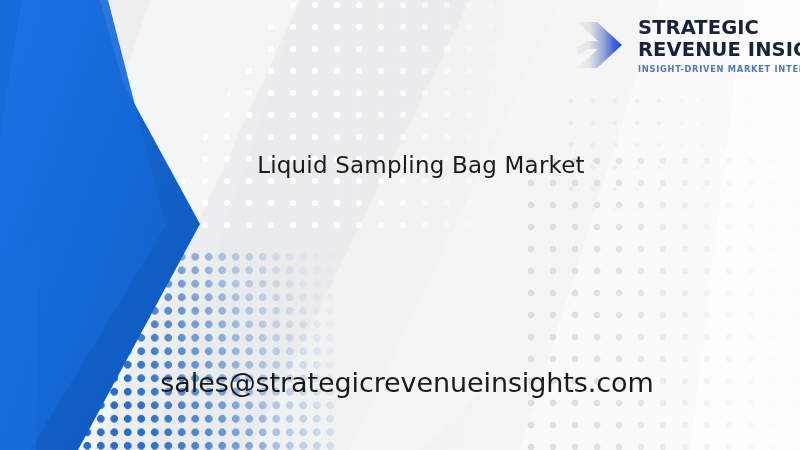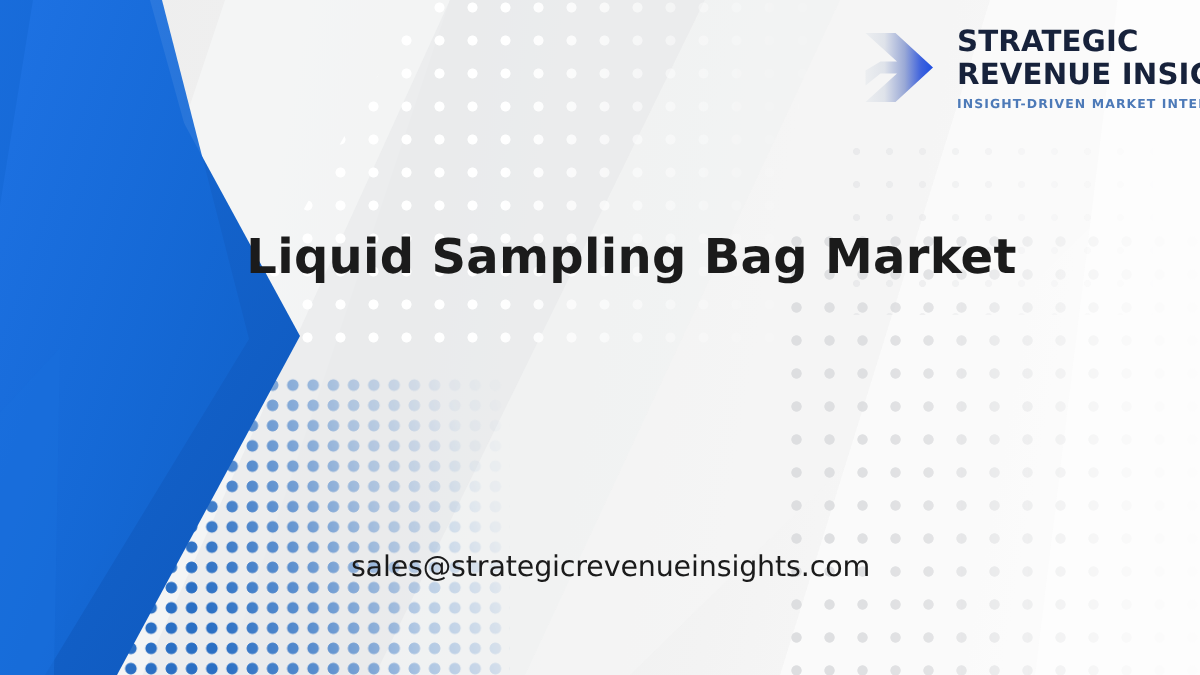--- a/index.html
+++ b/index.html
@@ -95,33 +95,33 @@
     width: 240px; height: 450px;
   }
   .chevron-art svg { display:block; }
 
   
   .title {
     position: absolute;
     left: 0; right: 0;
     top: 152px;
     text-align: center;
-    font-size: 32px;
+    font-size: 23px;
     letter-spacing: 0.2px;
     color: #1b1b1b;
-    font-weight: 700;
+    font-weight: 400;
     font-family: "DejaVu Sans", sans-serif;
     padding-left: 42px;
   }
   .email {
     position: absolute;
     left: 0; right: 0;
     top: 367px;
     text-align: center;
-    font-size: 19px;
+    font-size: 27px;
     color: #1b1b1b;
     font-weight: 400;
     letter-spacing: -0.1px;
     font-family: "DejaVu Sans", sans-serif;
     padding-left: 14px;
   }
 
   
   .logo {
     position: absolute;

